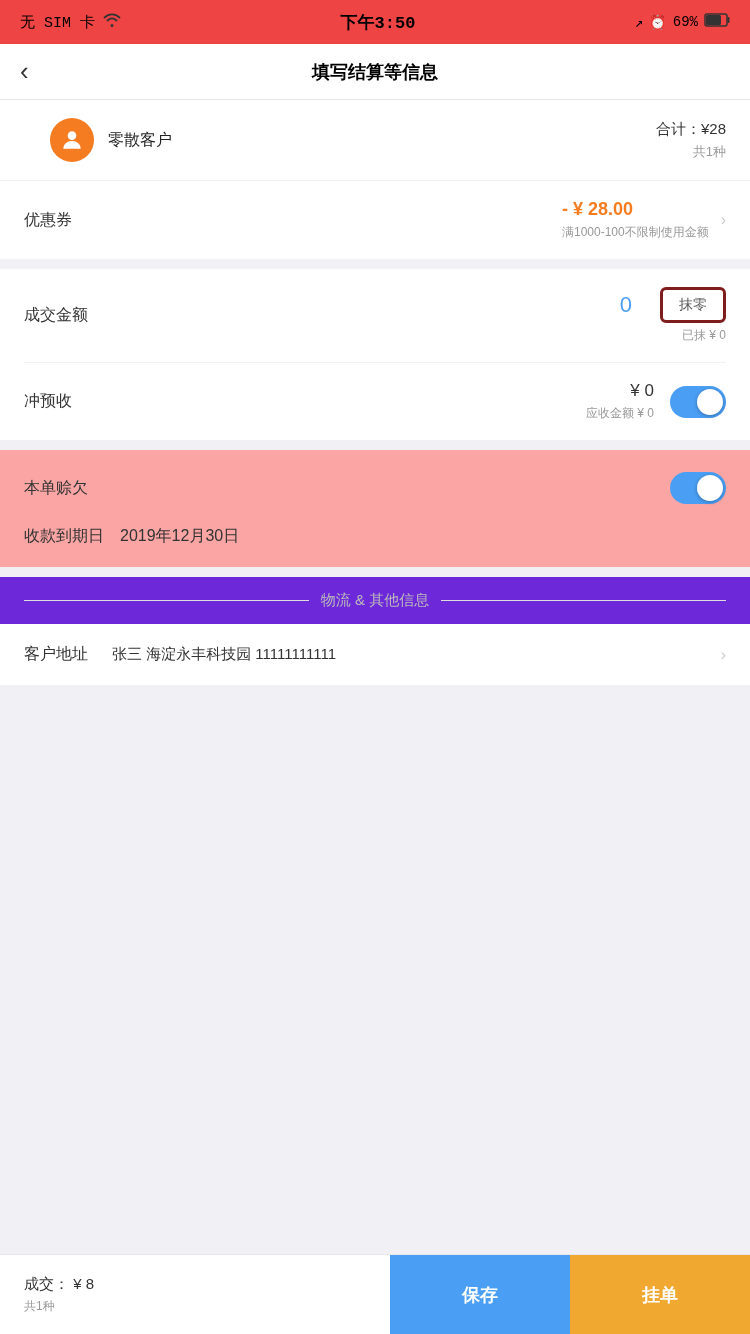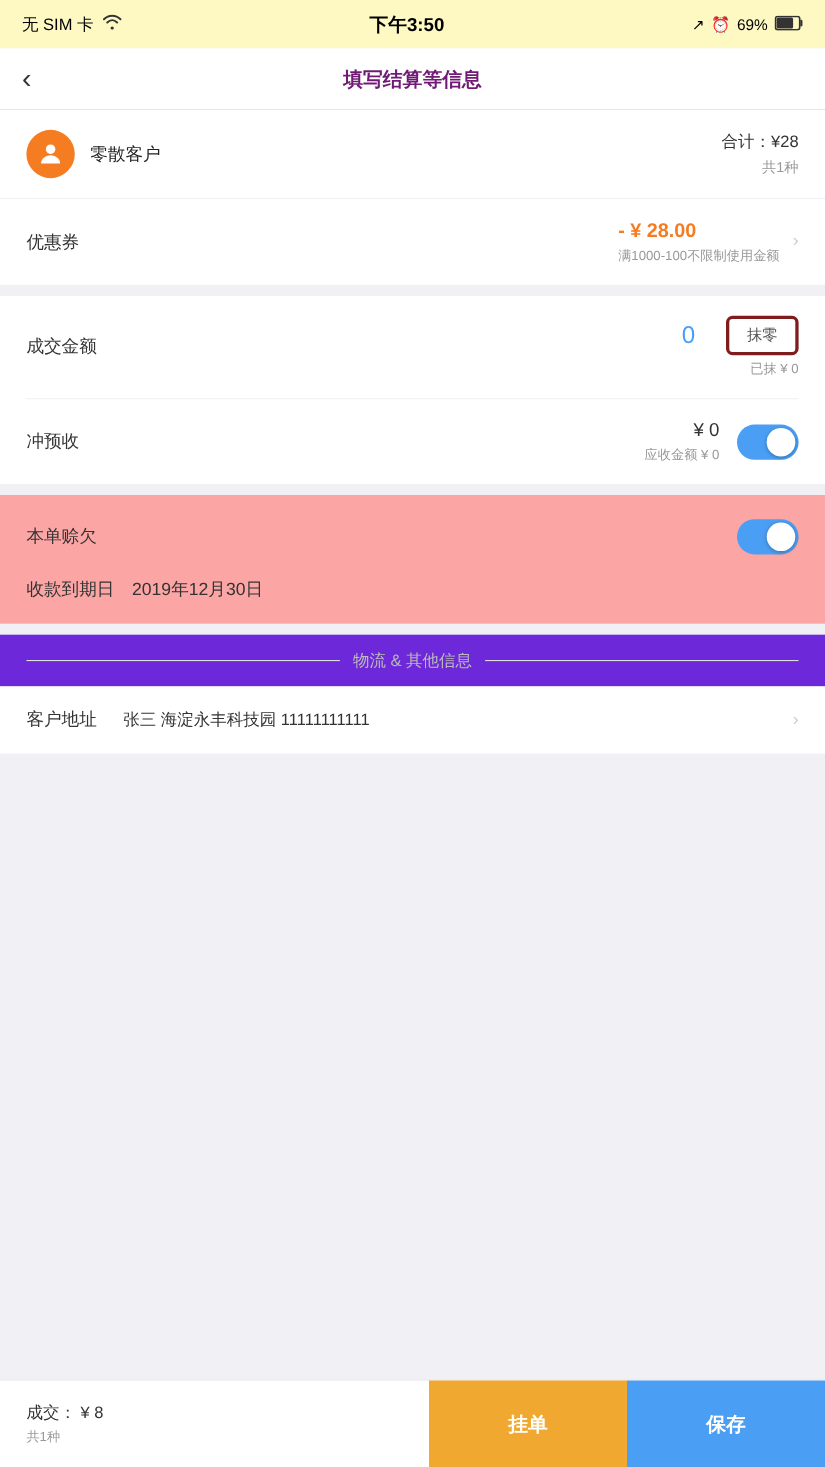--- a/index.html
+++ b/index.html
@@ -10,27 +10,28 @@
       background: #f0f0f5;
       width: 750px;
       min-height: 1334px;
       position: relative;
       overflow-x: hidden;
     }
 
     
     .status-bar {
       height: 44px;
-      background: #fef9c3;
+      background: #ef4444;
       display: flex;
       align-items: center;
       justify-content: space-between;
       padding: 0 20px;
       font-size: 15px;
       font-weight: 500;
+      font-family: Liberation Mono, monospace;
     }
     .status-left { display: flex; align-items: center; gap: 8px; }
     .status-center { font-size: 17px; font-weight: 600; }
     .status-right { display: flex; align-items: center; gap: 6px; font-size: 14px; }
 
     
     .nav-bar {
       height: 56px;
       background: #fff;
       display: flex;
@@ -42,40 +43,41 @@
     .nav-back {
       position: absolute;
       left: 20px;
       font-size: 26px;
       color: #333;
       cursor: pointer;
     }
     .nav-title {
       font-size: 18px;
       font-weight: 600;
-      color: #701a75;
+      color: #000000;
     }
 
     
     .content {
       padding-bottom: 100px;
     }
 
     
     .card {
       background: #fff;
       margin-bottom: 10px;
     }
 
     
     .customer-row {
       display: flex;
       align-items: center;
       justify-content: space-between;
       padding: 18px 24px;
+      margin-left: 26px;
     }
     .customer-left {
       display: flex;
       align-items: center;
       gap: 14px;
     }
     .avatar {
       width: 44px;
       height: 44px;
       background: #f57c20;
@@ -377,15 +379,15 @@
   </div>
 
   <div class="spacer"></div>
 </div>
 
 <div class="bottom-bar">
   <div class="bottom-summary">
     <div class="bottom-deal">成交：  ¥ 8</div>
     <div class="bottom-count">共1种</div>
   </div>
+  <div class="bottom-btn btn-save">保存</div>
   <div class="bottom-btn btn-hang">挂单</div>
-  <div class="bottom-btn btn-save">保存</div>
 </div>
 
 </body></html>

